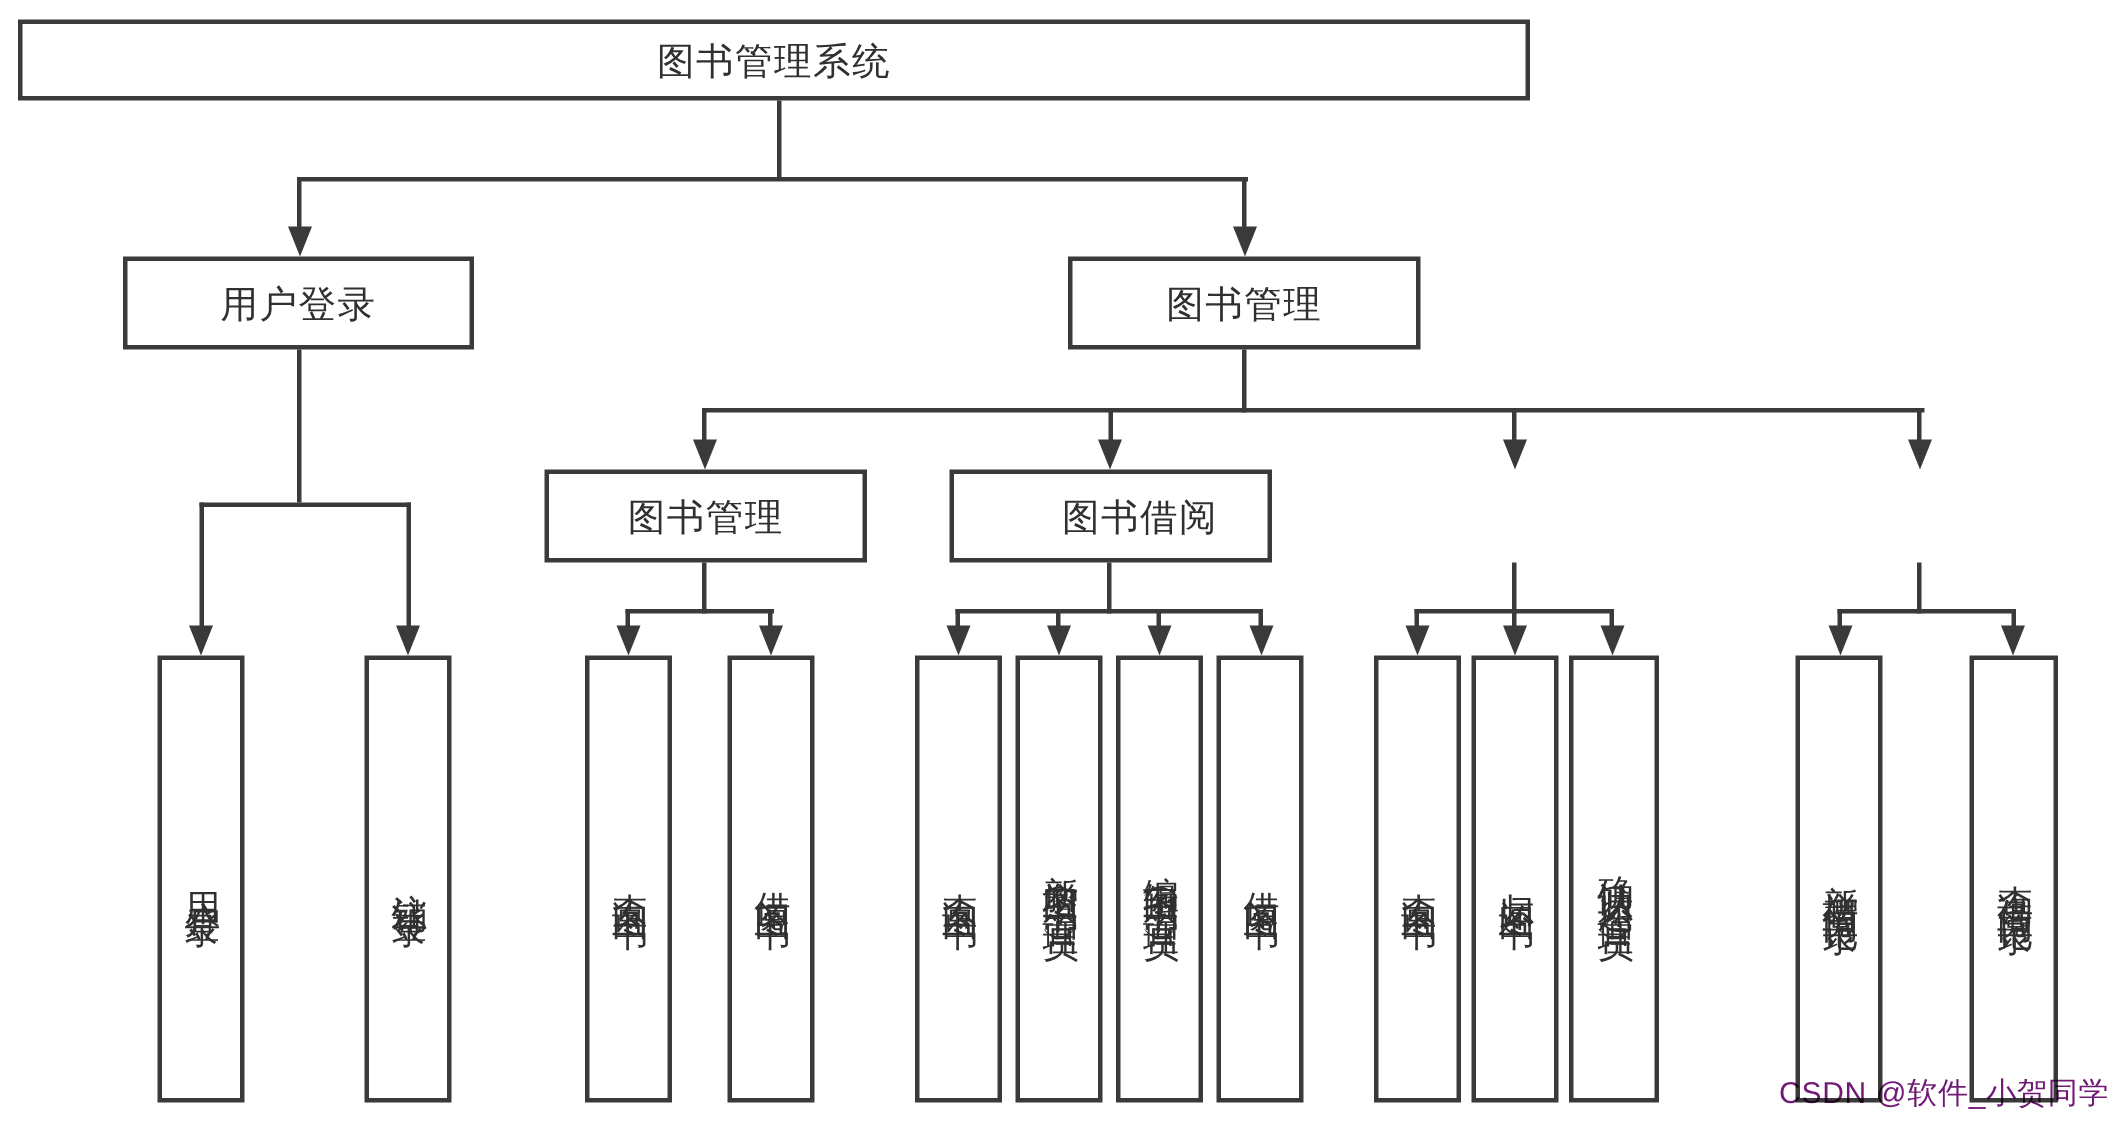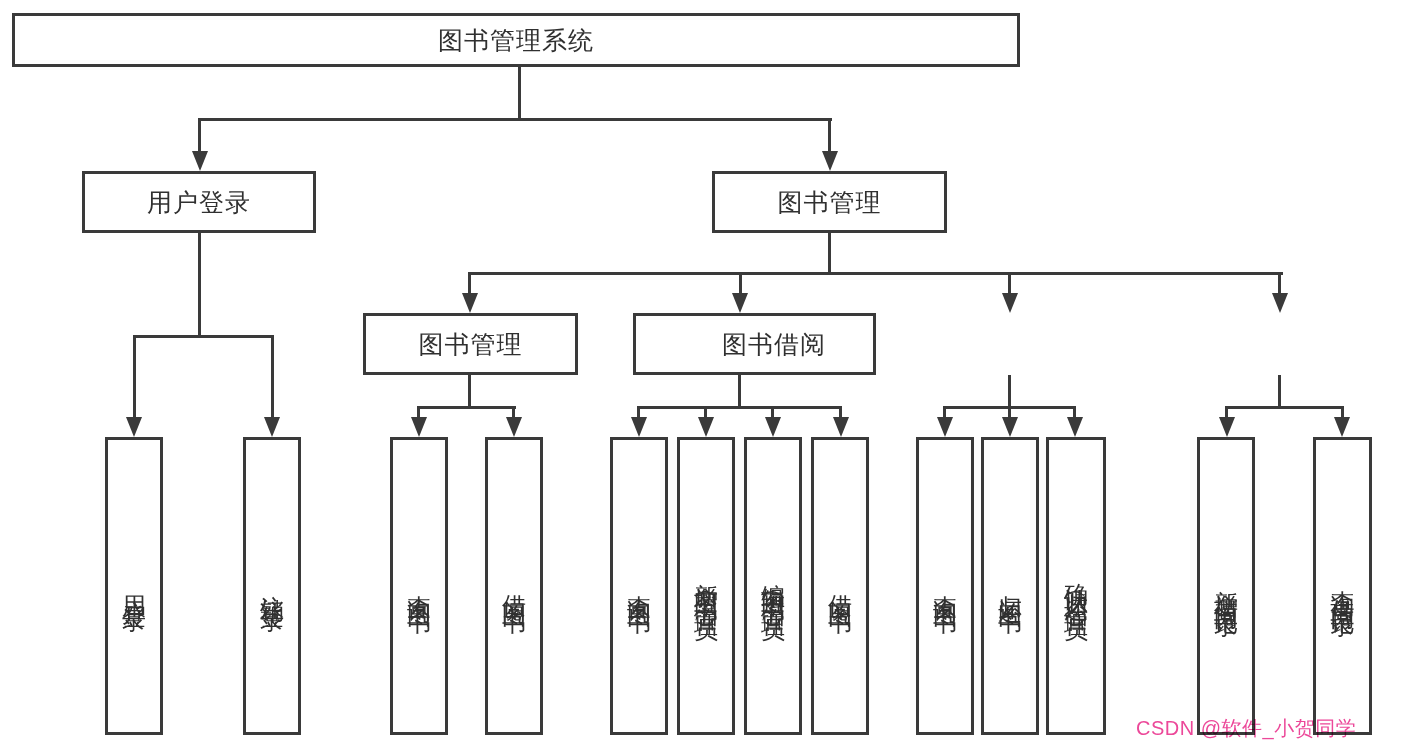--- a/index.html
+++ b/index.html
@@ -24,37 +24,37 @@
     writing-mode:vertical-rl;text-orientation:mixed;
     font-size:24px;letter-spacing:5px;white-space:normal;
   }
   .ln{position:absolute;background:var(--line);}
   .ah{
     position:absolute;width:0;height:0;
     border-left:8px solid transparent;border-right:8px solid transparent;
     border-top:20px solid var(--line);
   }
   .watermark{
-    position:absolute;left:1136px;top:715px;
-    font-size:20px;color:#ec4899;letter-spacing:0.5px;
+    position:absolute;left:1186px;top:715px;
+    font-size:20px;color:#701a75;letter-spacing:0.5px;
     mix-blend-mode:multiply;z-index:5;white-space:nowrap;
   }
 </style>
 </head>
 <body>
 
 <div id="stage">
 
   <div class="box" style="left:12px;top:13px;width:1008px;height:54px;">图书管理系统</div>
 
   <div class="box" style="left:82px;top:171px;width:234px;height:62px;">用户登录</div>
   <div class="box" style="left:712px;top:171px;width:235px;height:62px;">图书管理</div>
 
   <div class="box" style="left:363px;top:313px;width:215px;height:62px;">图书管理</div>
-  <div class="box" style="left:633px;top:313px;width:243px;height:62px;padding-left:39px;">图书借阅</div>
+  <div class="box" style="left:633px;top:313px;width:215px;height:62px;padding-left:39px;">图书借阅</div>
 
   <div class="box leaf" style="left:105px;top:437px;width:58px;height:298px;">用户登录</div>
   <div class="box leaf" style="left:243px;top:437px;width:58px;height:298px;">注销登录</div>
 
   <div class="box leaf" style="left:390px;top:437px;width:58px;height:298px;">查询图书</div>
   <div class="box leaf" style="left:485px;top:437px;width:58px;height:298px;">借阅图书</div>
 
   <div class="box leaf" style="left:610px;top:437px;width:58px;height:298px;">查询图书</div>
   <div class="box leaf" style="left:677px;top:437px;width:58px;height:298px;">新增图书（管理员）</div>
   <div class="box leaf" style="left:744px;top:437px;width:58px;height:298px;">编辑图书（管理员）</div>

